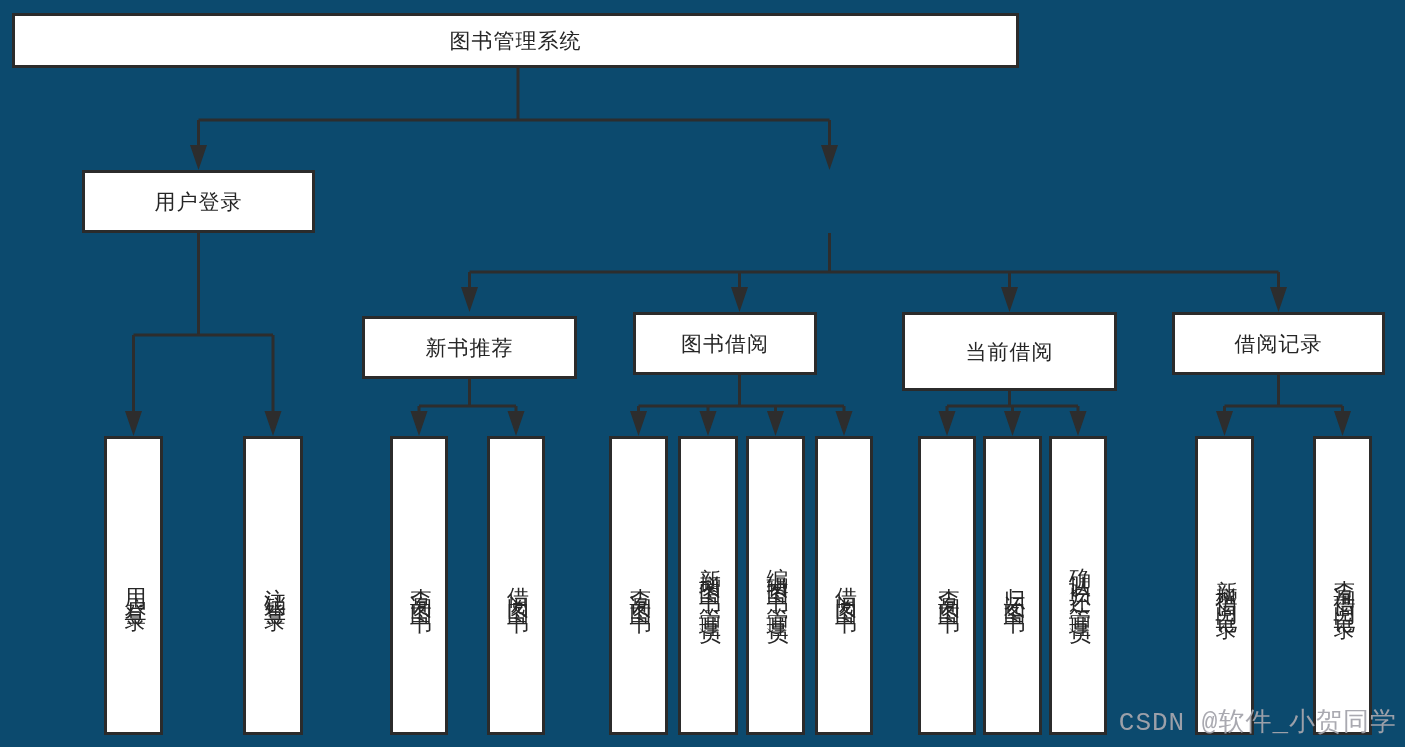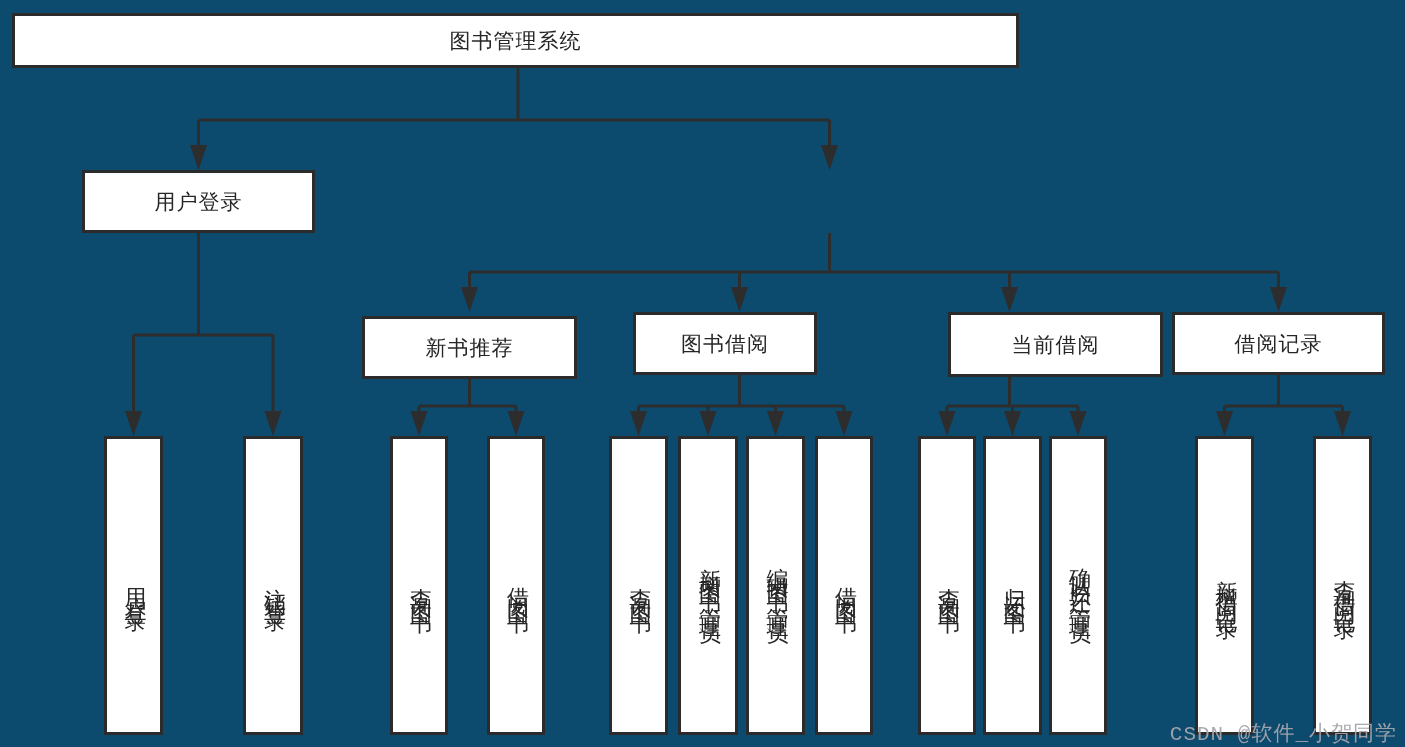--- a/index.html
+++ b/index.html
@@ -37,22 +37,22 @@
     writing-mode: vertical-rl;
     text-orientation: mixed;
     font-size: 22px;
     letter-spacing: 8px;
     line-height: 1.1;
     color: #262626;
   }
   .watermark {
     position: absolute;
     right: 8px;
-    bottom: 0;
-    font-size: 21px;
+    bottom: 8px;
+    font-size: 26px;
     letter-spacing: 1px;
     color: rgba(164, 164, 172, 0.95);
     z-index: 5;
     white-space: nowrap;
     margin-left: 44px;
   }
 </style>
 </head>
 <body>
 
@@ -120,21 +120,21 @@
   <div class="box hbox" style="left:82px;top:170px;width:233px;height:63px">
     <span>用户登录</span>
   </div>
 
   <div class="box hbox" style="left:362px;top:316px;width:215px;height:63px">
     <span>新书推荐</span>
   </div>
   <div class="box hbox" style="left:633px;top:312px;width:184px;height:63px">
     <span>图书借阅</span>
   </div>
-  <div class="box hbox" style="left:948px;top:312px;width:215px;height:65px">
+  <div class="box hbox" style="left:902px;top:312px;width:215px;height:79px">
     <span>当前借阅</span>
   </div>
   <div class="box hbox" style="left:1172px;top:312px;width:213px;height:63px">
     <span>借阅记录</span>
   </div>
 
   <div class="box vbox" style="left:104px;top:436px;width:59px;height:299px">
     <span>用户登录</span>
   </div>
   <div class="box vbox" style="left:243px;top:436px;width:60px;height:299px">

